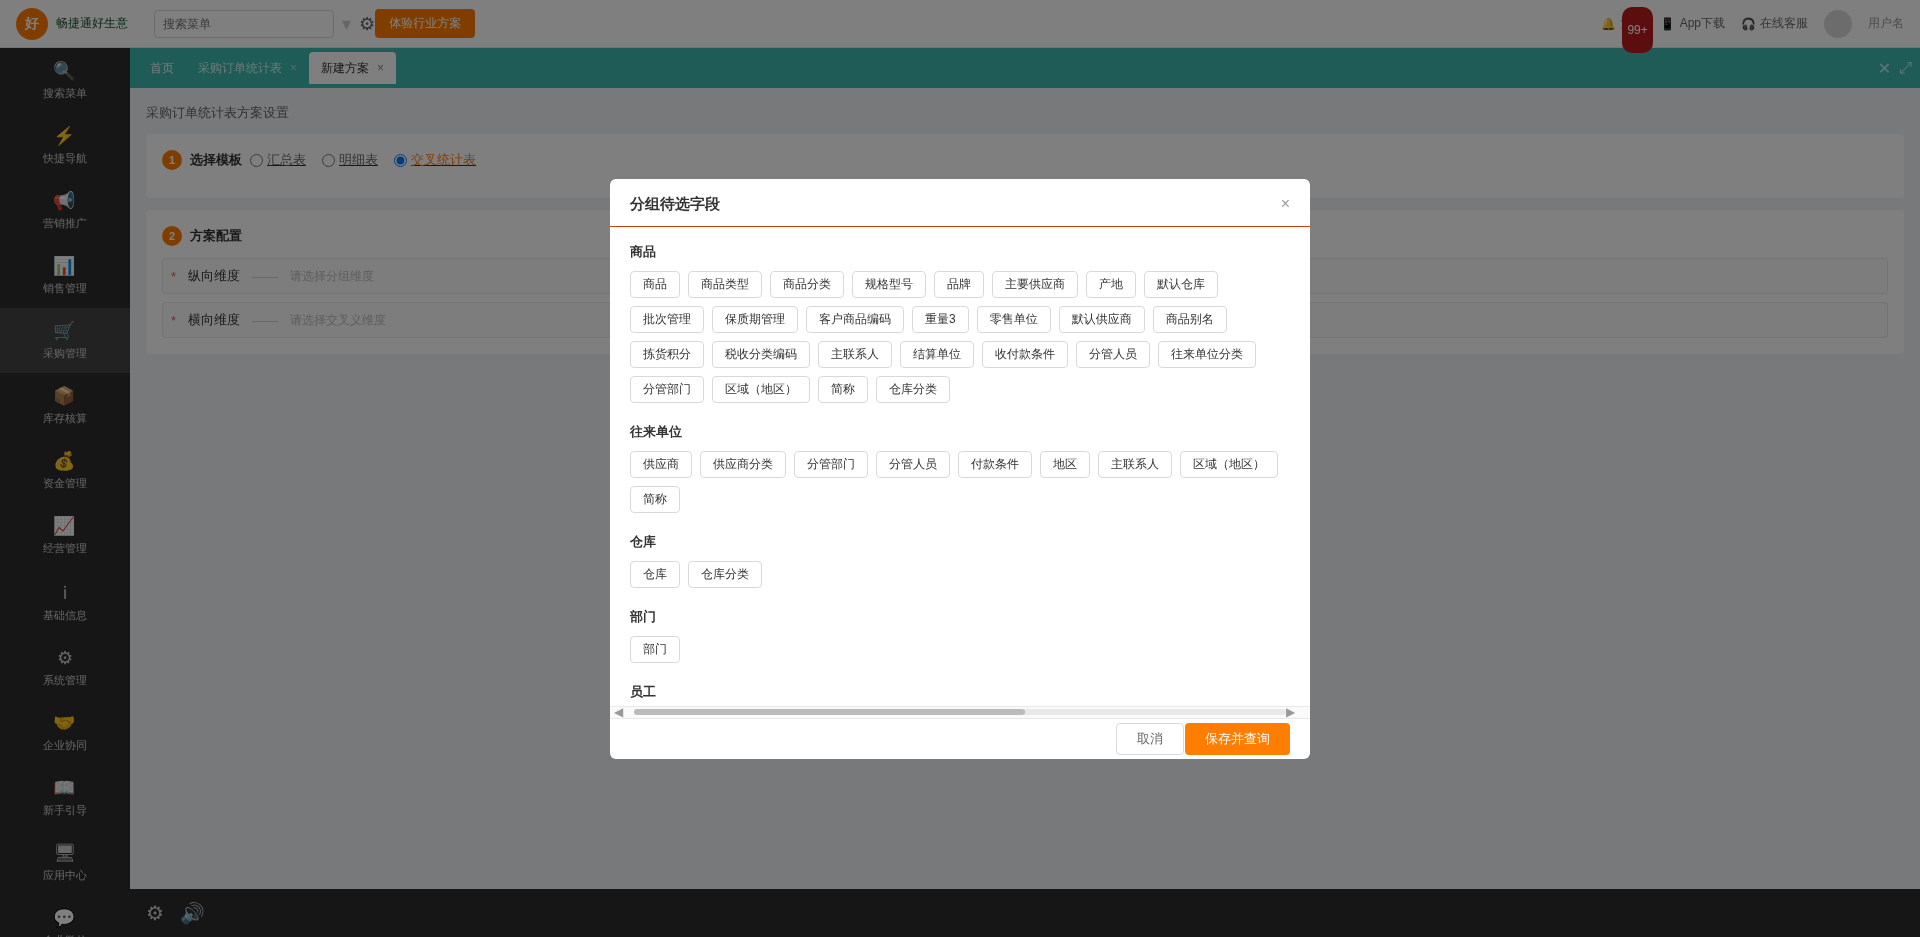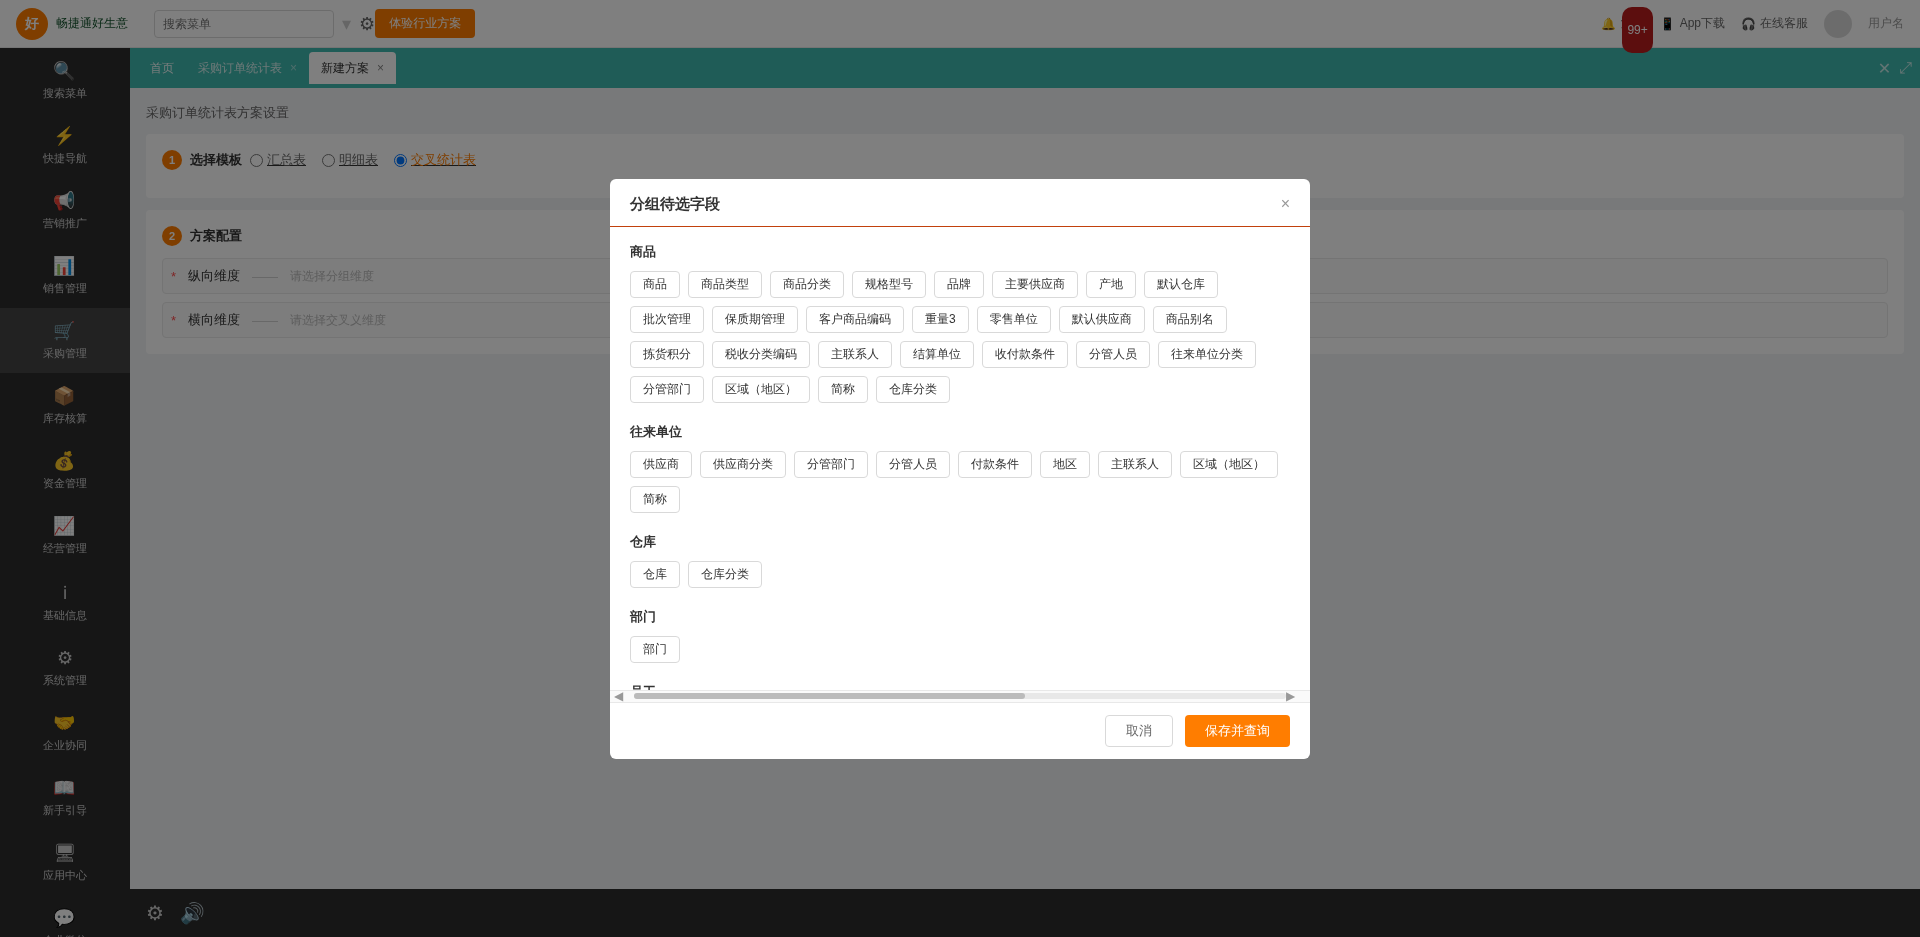--- a/index.html
+++ b/index.html
@@ -46,21 +46,21 @@
 
     
     .overlay { position: fixed; top: 0; left: 0; width: 100%; height: 100%; background: rgba(0,0,0,0.5); z-index: 200; display: flex; align-items: center; justify-content: center; }
 
     
     .modal { background: #fff; border-radius: 6px; width: 700px; max-height: 580px; display: flex; flex-direction: column; position: relative; }
     .modal-header { padding: 16px 20px 12px; border-bottom: 1px solid #c2410c; display: flex; align-items: center; justify-content: space-between; flex-shrink: 0; }
     .modal-title { font-size: 15px; font-weight: bold; color: #333; }
     .modal-close { cursor: pointer; color: #999; font-size: 16px; }
     .modal-body { flex: 1; overflow-y: auto; padding: 16px 20px; }
-    .modal-footer { padding: 12px 20px; border-top: 1px solid #e8e8e8; display: flex; justify-content: flex-end; gap: 12px; flex-shrink: 0; }
+    .modal-footer { padding: 4px 20px; border-top: 1px solid #e8e8e8; display: flex; justify-content: flex-end; gap: 1px; flex-shrink: 0; }
 
     
     .field-section { margin-bottom: 20px; }
     .field-section-title { font-size: 13px; font-weight: bold; color: #333; margin-bottom: 10px; }
     .field-tags { display: flex; flex-wrap: wrap; gap: 8px; }
     .field-tag { border: 1px solid #d9d9d9; border-radius: 4px; padding: 4px 12px; font-size: 12px; color: #333; cursor: pointer; background: #fff; white-space: nowrap; }
 
     
     .modal-body::-webkit-scrollbar { width: 6px; }
     .modal-body::-webkit-scrollbar-track { background: #f0f0f0; }

